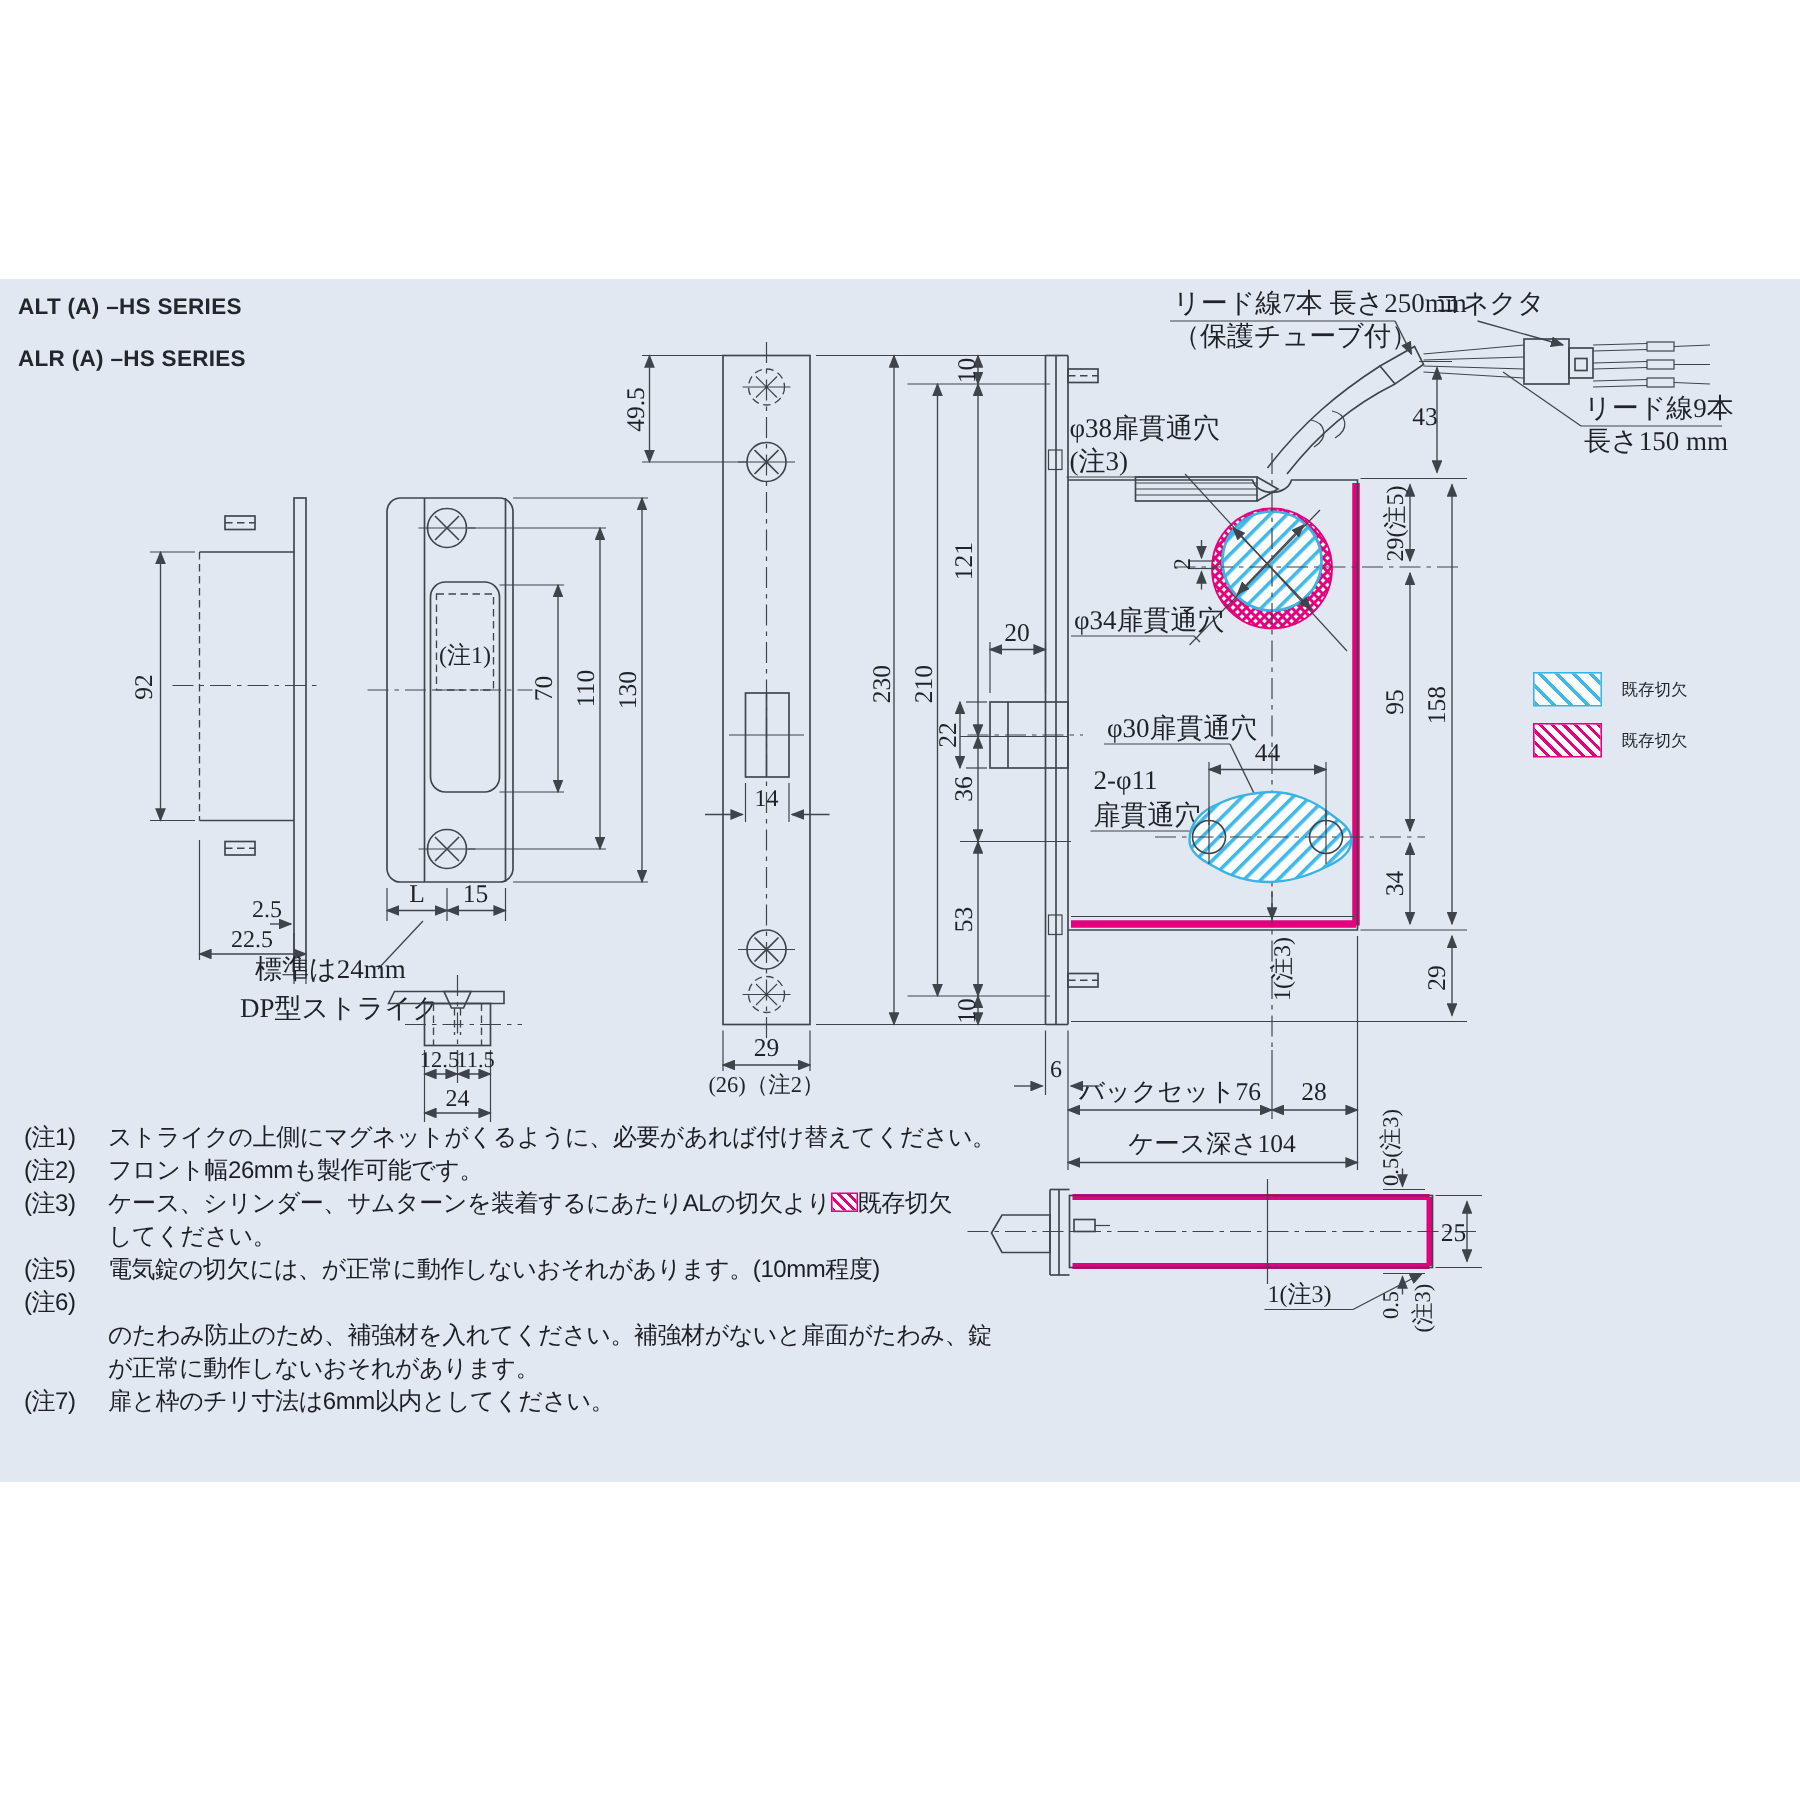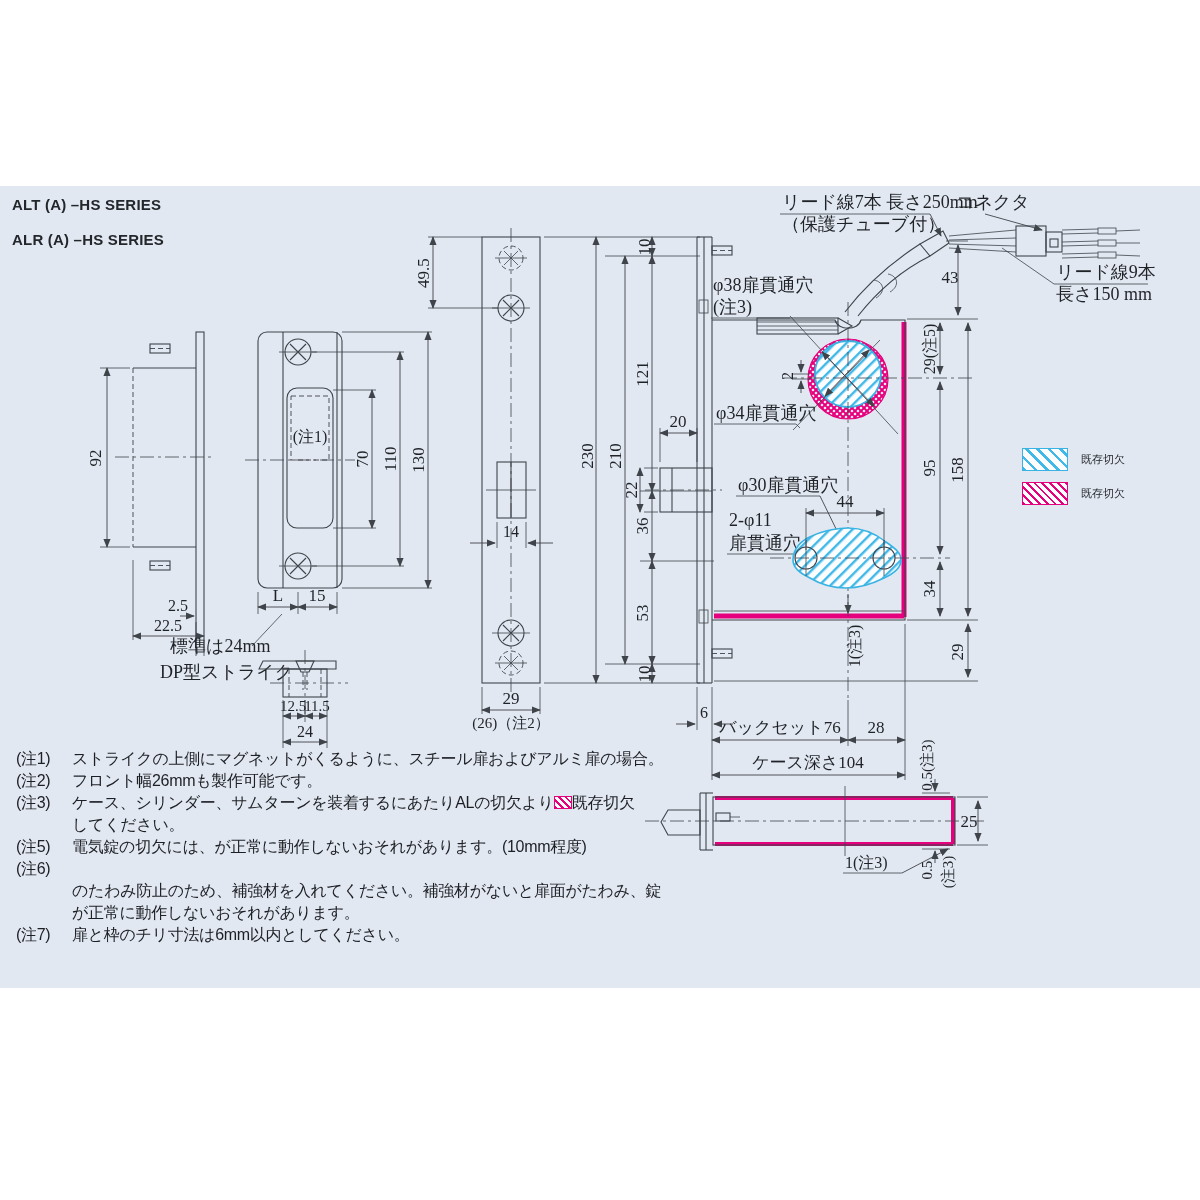--- a/index.html
+++ b/index.html
@@ -386,21 +386,21 @@
   </div>
   <div class="lrow">
     <div class="sw sw-pink"></div>
     <span class="llab">既存切欠</span>
   </div>
 </div>
 
 <div id="notes" class="abs">
   <div class="nrow">
     <span class="nlab">(注1)</span>
-    <span class="ntxt">ストライクの上側にマグネットがくるように、スチール扉およびアルミ扉の場合。</span>
+    <span class="ntxt">ストライクの上側にマグネットがくるように、必要があれば付け替えてください。</span>
   </div>
   <div class="nrow">
     <span class="nlab">(注2)</span>
     <span class="ntxt">フロント幅26mmも製作可能です。</span>
   </div>
   <div class="nrow">
     <span class="nlab">(注3)</span>
     <span class="ntxt"><span>ケース、シリンダー、サムターンを装着するにあたりALの切欠より</span><span class="isw"></span><span>既存切欠</span><br><span>してください。</span></span>
   </div>
   <div class="nrow">

